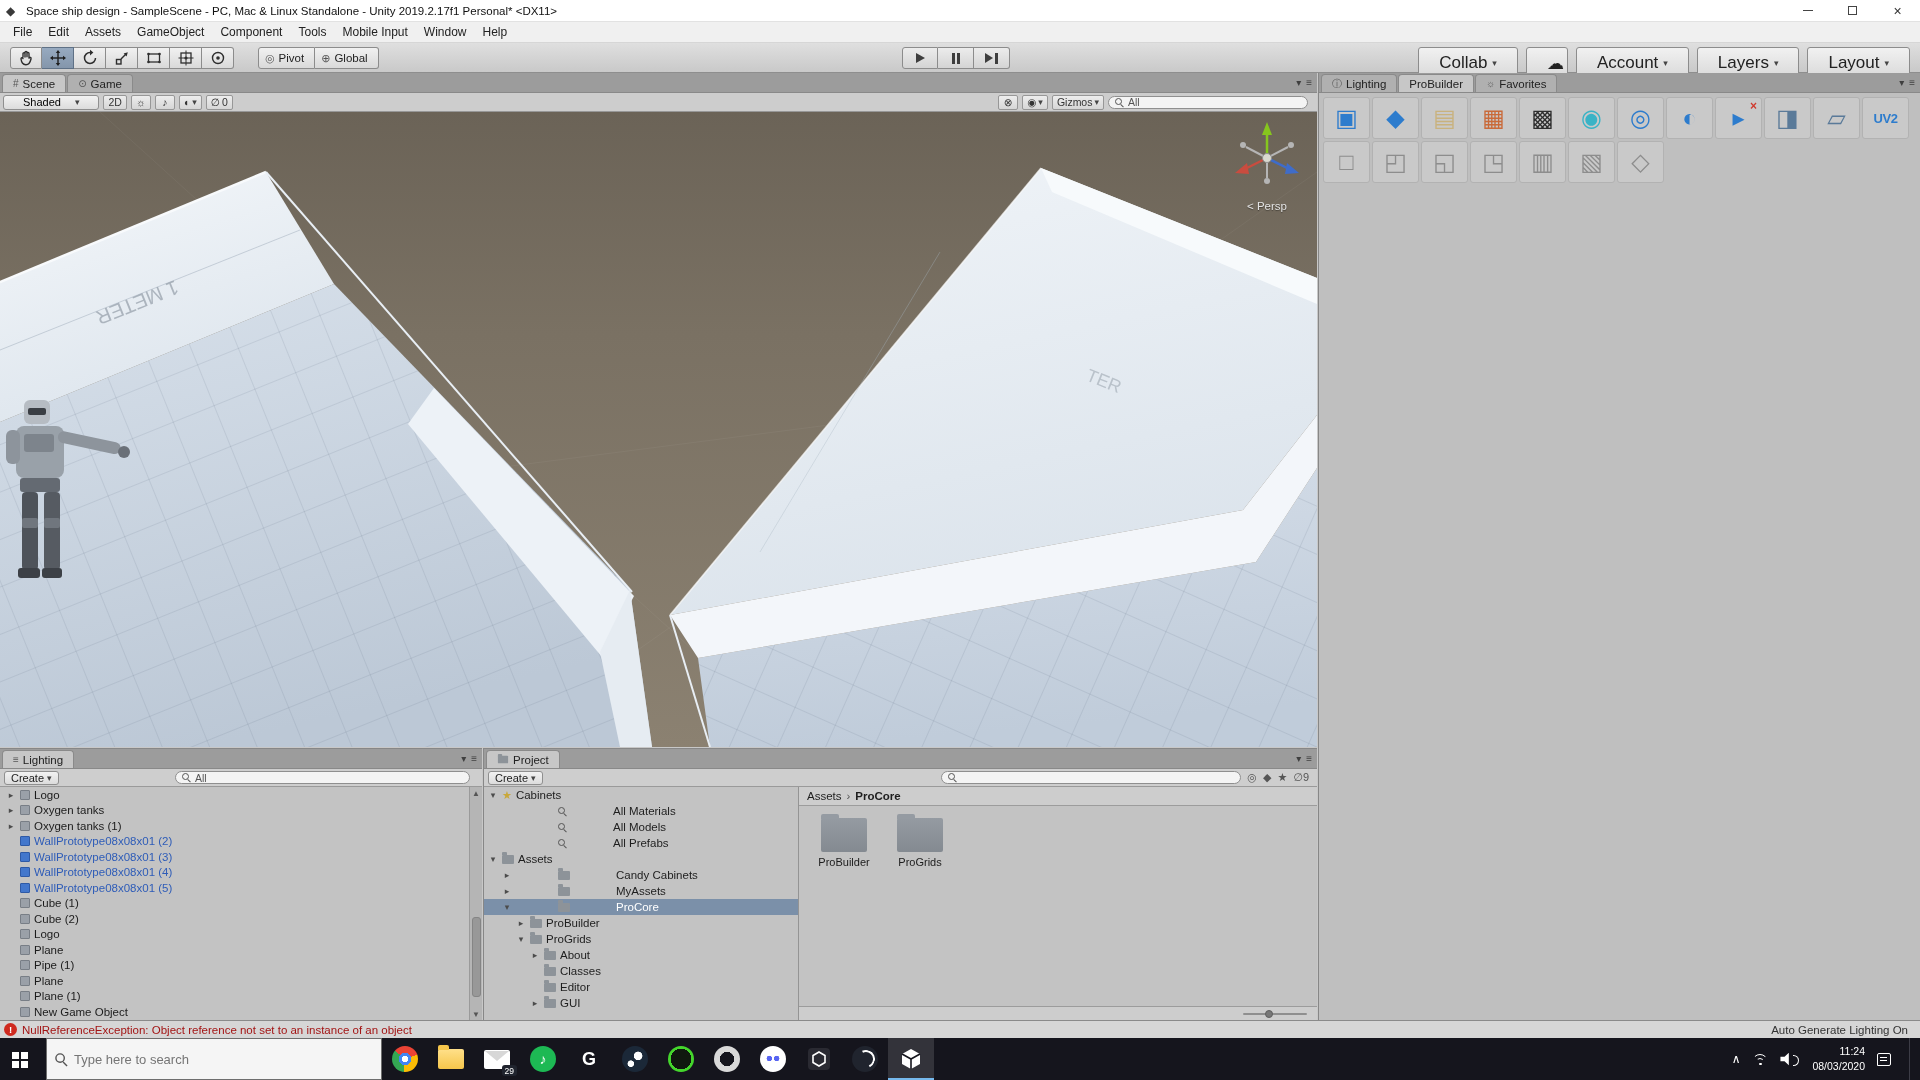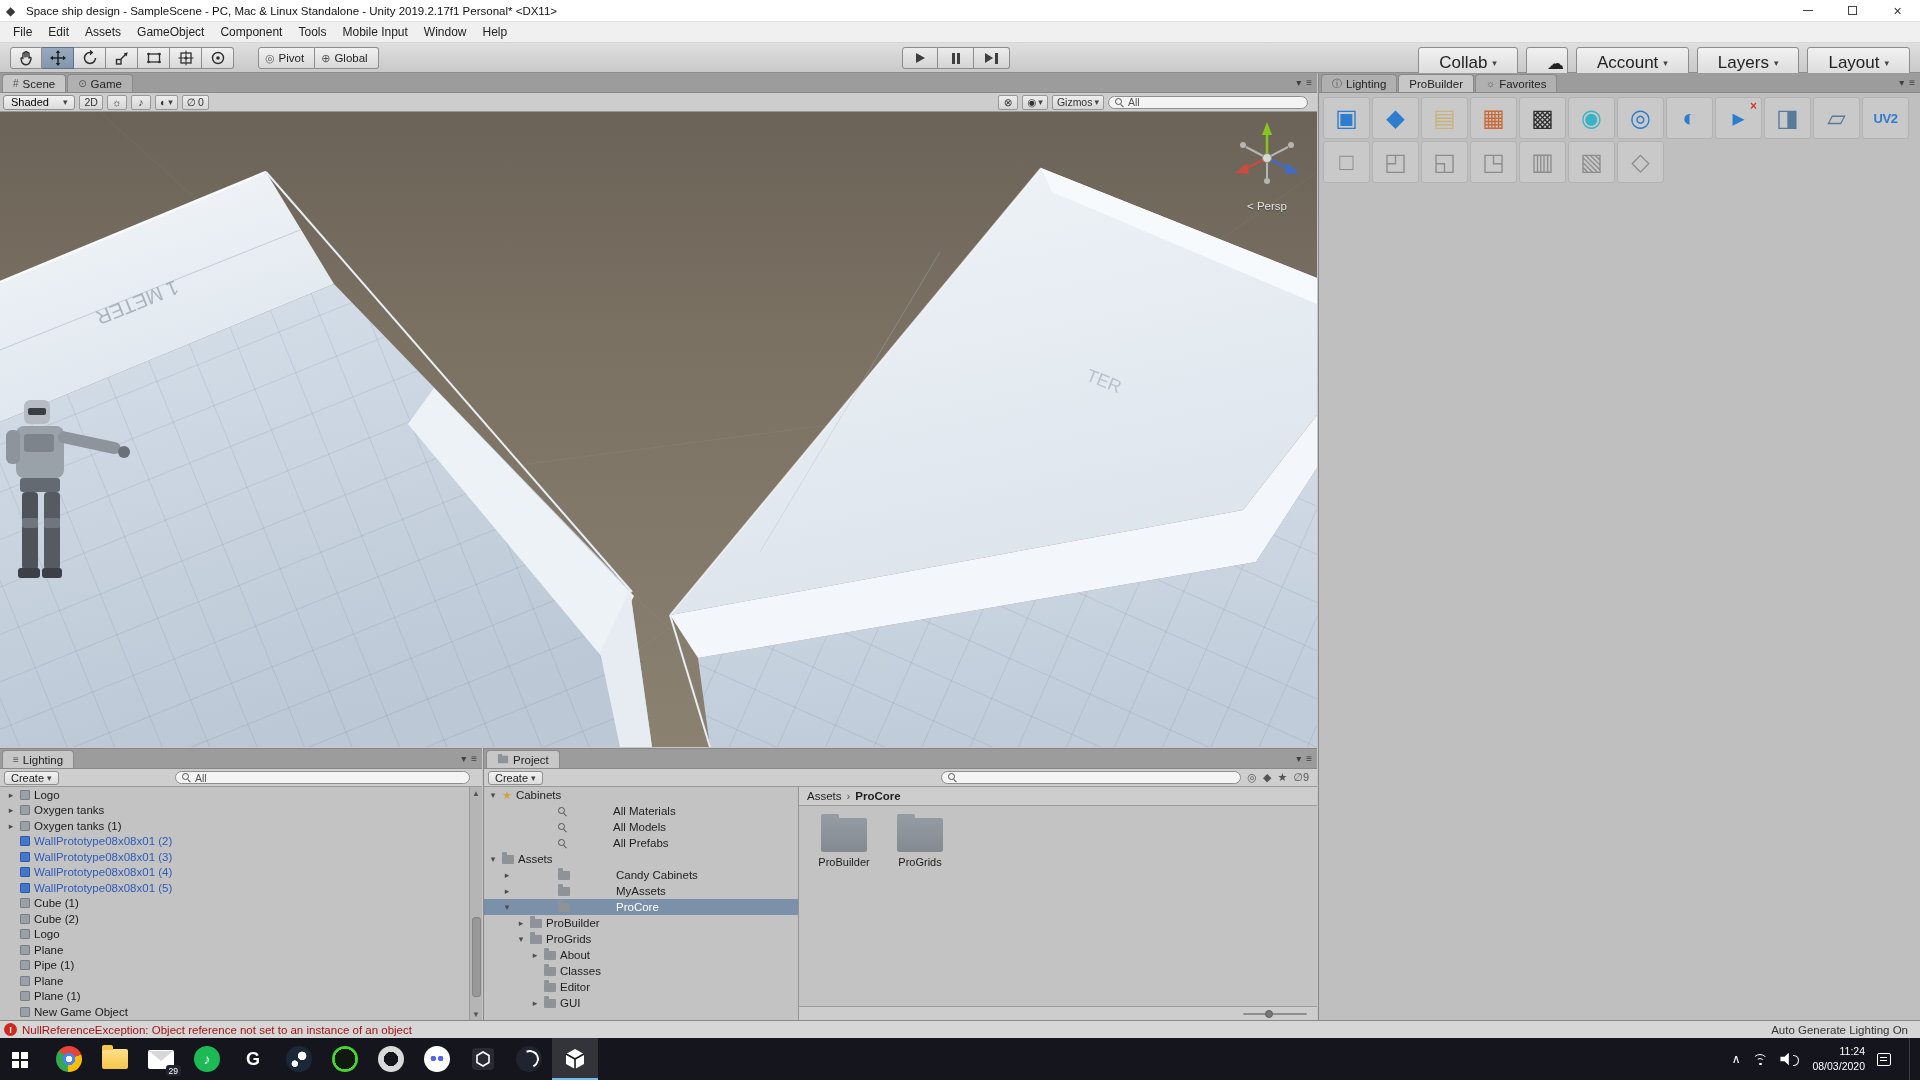--- a/index.html
+++ b/index.html
@@ -53,21 +53,21 @@
   .create-btn { height:14px; padding:0 6px; background:linear-gradient(#f2f2f2,#dcdcdc); border:1px solid #8f8f8f; border-radius:3px; font-size:11px; display:flex; align-items:center; gap:3px; color:#222; }
   .searchpill { height:13px; background:#f4f4f4; border:1px solid #8f8f8f; border-radius:8px; display:flex; align-items:center; padding:0 6px; gap:4px; font-size:10.5px; color:#555; }
   .mag { width:9px; height:9px; position:relative; flex:0 0 auto; }
   .mag::before { content:""; position:absolute; left:0; top:0; width:5px; height:5px; border:1.3px solid #555; border-radius:50%; }
   .mag::after { content:""; position:absolute; left:6px; top:6px; width:4px; height:1.3px; background:#555; transform:rotate(45deg); transform-origin:0 0; }
   .spacer { flex:1; }
 
   
   .scene-panel { position:absolute; left:0; top:73px; width:1317px; height:674px; background:#c3c3c3; }
   .scene-toolbar { height:19px; background:#cdcdcd; border-bottom:1px solid #979797; display:flex; align-items:center; padding:0 3px; gap:4px; font-size:11px; }
-  .shaded-btn { height:15px; padding:0 7px; background:linear-gradient(#f2f2f2,#dcdcdc); border:1px solid #8f8f8f; border-radius:3px; display:flex; align-items:center; gap:14px; font-size:11px; }
+  .shaded-btn { height:15px; padding:0 19px; background:linear-gradient(#f2f2f2,#dcdcdc); border:1px solid #8f8f8f; border-radius:3px; display:flex; align-items:center; gap:14px; font-size:11px; }
   .mini-tg { height:15px; min-width:20px; padding:0 4px; background:linear-gradient(#ededed,#d6d6d6); border:1px solid #979797; border-radius:2px; display:flex; align-items:center; justify-content:center; gap:2px; font-size:10.5px; color:#333; }
   .viewport { position:absolute; top:39px; left:0; right:0; bottom:0; background:#7a7163; overflow:hidden; }
   .persp-label { position:absolute; left:1222px; top:88px; width:90px; text-align:center; color:#e3e3e3; font-size:11.5px; text-shadow:0 1px 1px rgba(0,0,0,.4); }
   .gizmo { position:absolute; left:1222px; top:4px; }
 
   
   .right-panel { position:absolute; left:1318px; top:73px; width:602px; height:947px; background:#bfbfbf; border-left:1px solid #878787; }
   .pb-grid { display:flex; flex-wrap:wrap; gap:2px; padding:4px; }
   .pbtile { width:47px; height:42px; background:#c9c9c9; border:1px solid #b2b2b2; border-radius:3px; display:flex; align-items:center; justify-content:center; position:relative; }
   .pbg { font-size:24px; line-height:1; }
@@ -760,20 +760,24 @@
 <div class="statusbar">
   <span class="err-icon"></span>
   <span class="err-text">NullReferenceException: Object reference not set to an instance of an object</span>
   <span class="lighting-status">Auto Generate Lighting On</span>
 </div>
 
 <div class="taskbar">
   <div class="tslot">
       <span class="winlogo"></span>
     </div>
+  <div class="tsearch">
+    <span class="mag"></span>
+    <input type="text" placeholder="Type here to search" style="">
+  </div>
   <div class="tslot">
       <span class="ic-chrome"></span>
     </div>
   <div class="tslot">
       <span class="ic-explorer"></span>
     </div>
   <div class="tslot">
       <span class="ic-mail"></span>
       <span class="mail-badge">29</span>
     </div>

